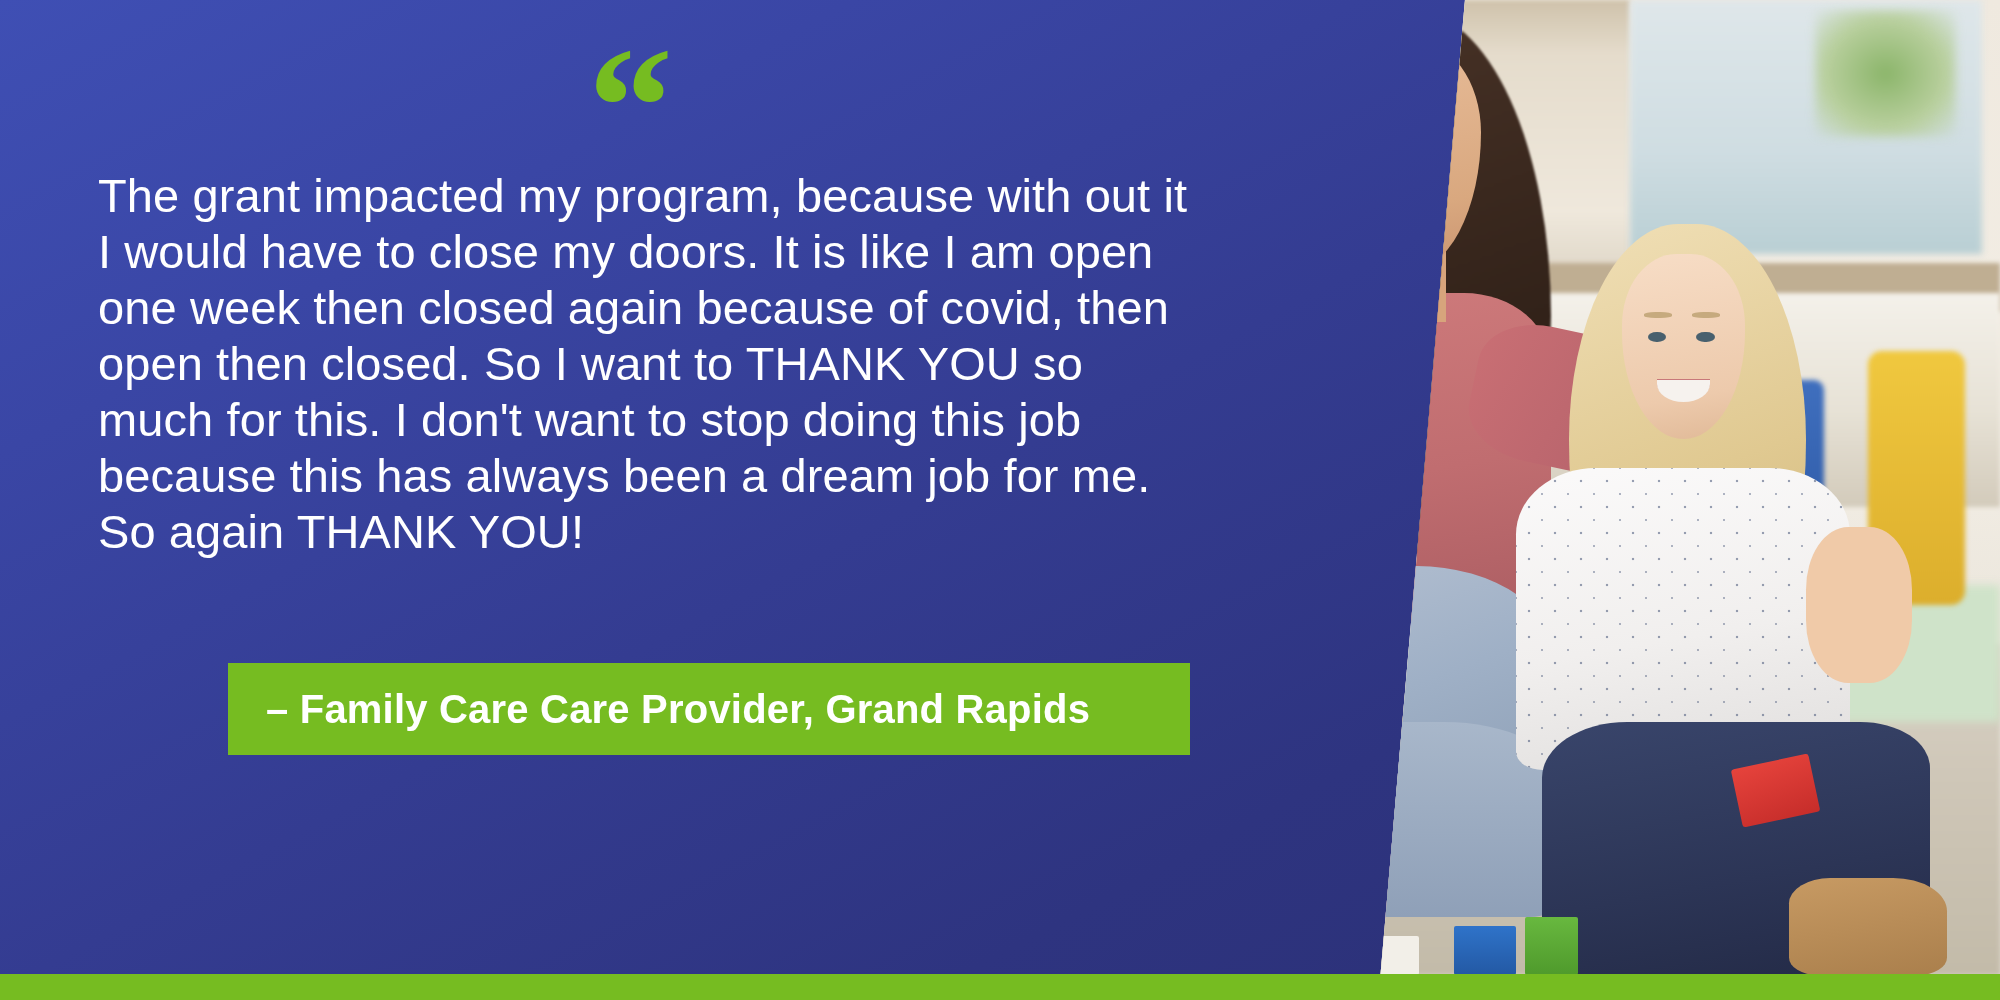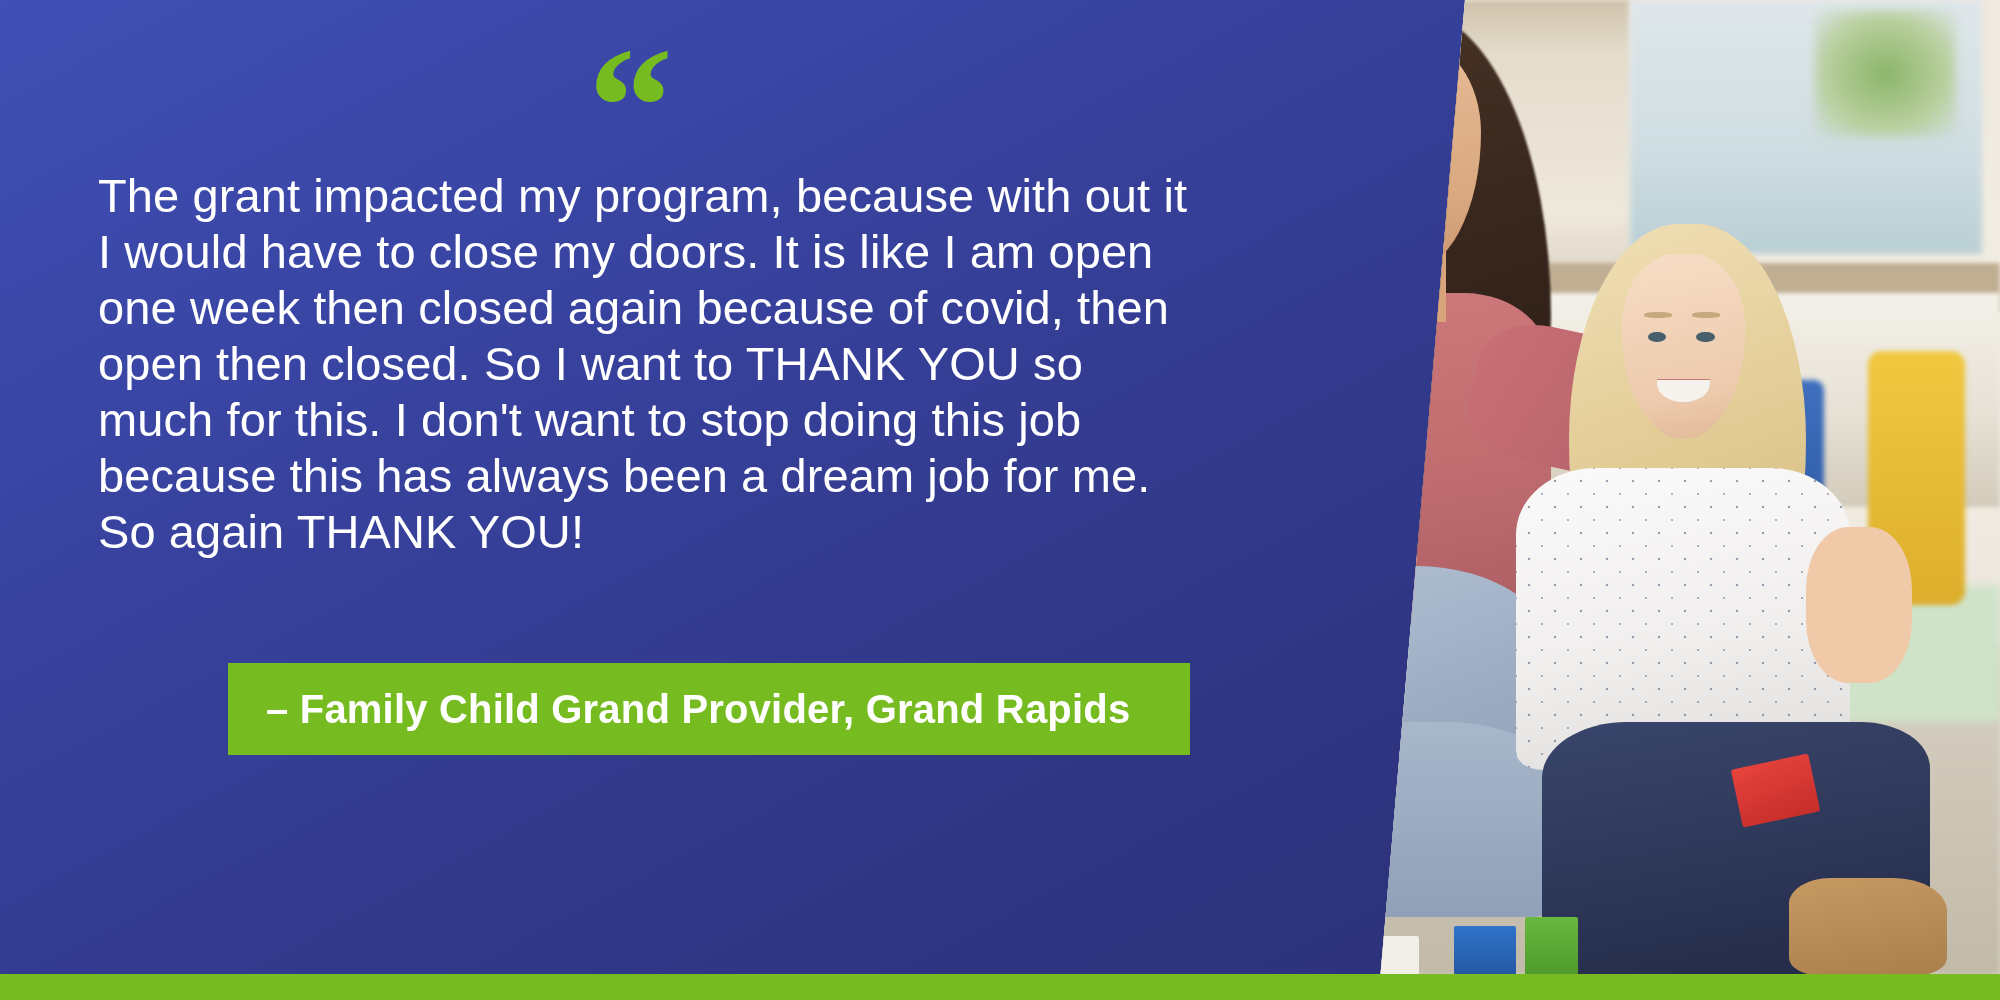--- a/index.html
+++ b/index.html
@@ -400,18 +400,18 @@
       <div class="toy-blue"></div>
       <div class="toy-green"></div>
     </div>
   </div>
 
   <div class="quote-mark">“</div>
 
   <div class="quote-text">The grant impacted my program, because with out it I would have to close my doors. It is like I am open one week then closed again because of covid, then open then closed. So I want to THANK YOU so much for this. I don't want to stop doing this job because this has always been a dream job for me. So again THANK YOU!</div>
 
   <div class="attribution-bar">
-    <span class="attribution-text">– Family Child Grand Provider, Grand Rapids</span>
+    <span class="attribution-text">– Family Care Care Provider, Grand Rapids</span>
   </div>
 
   <div class="bottom-strip"></div>
 
 </div>
 
 </body></html>

